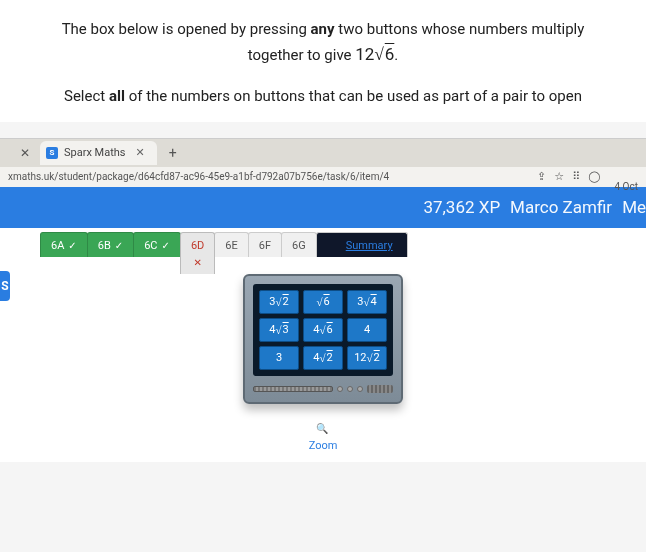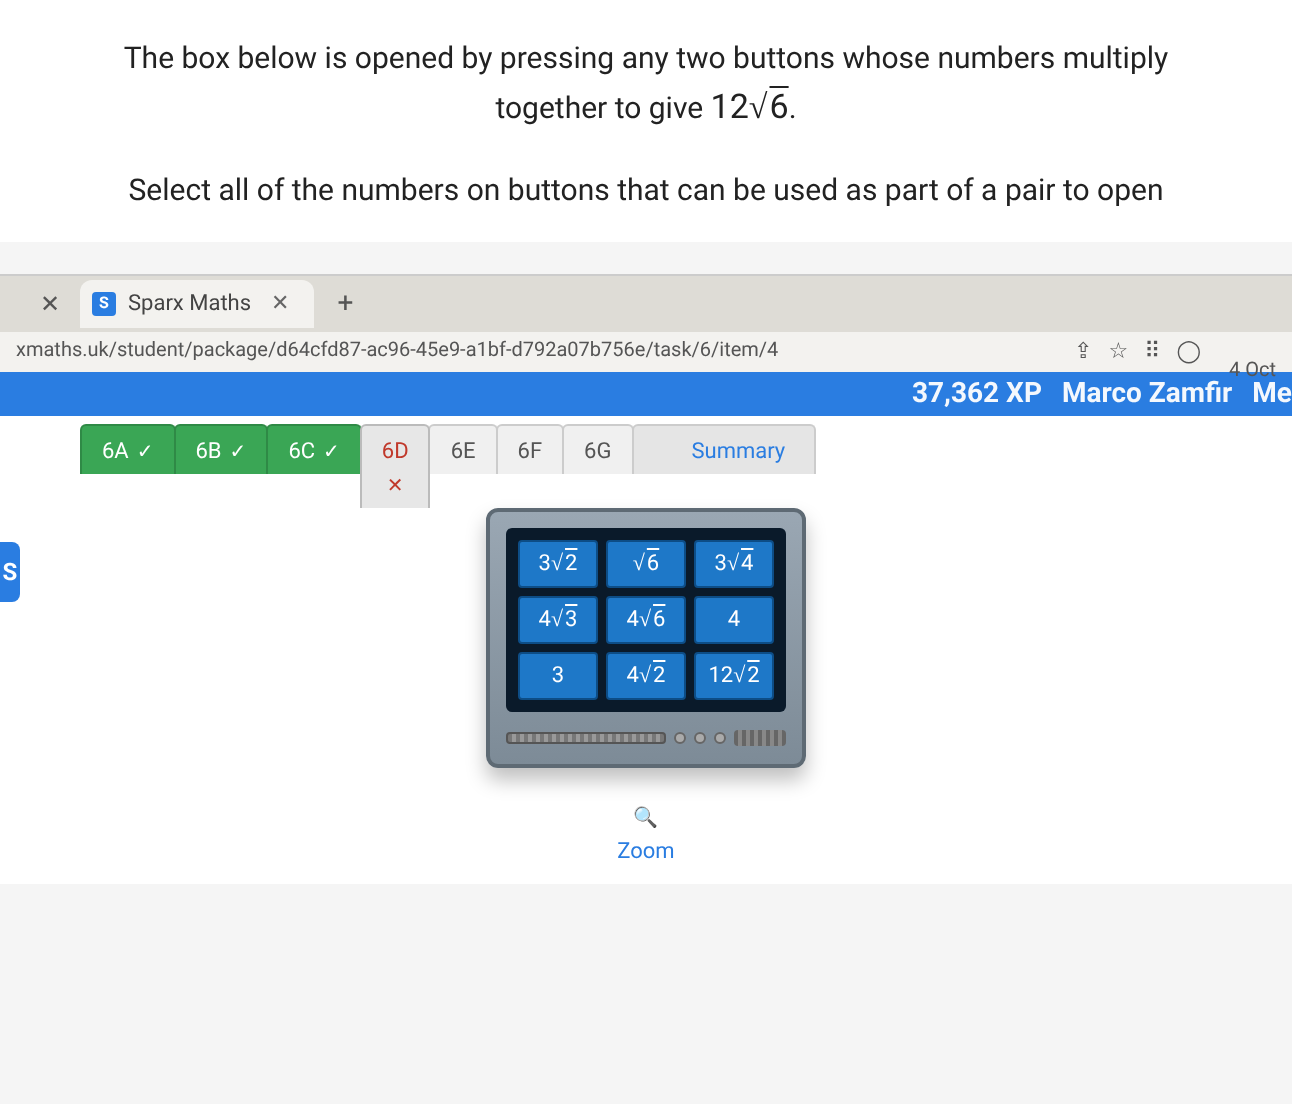--- a/index.html
+++ b/index.html
@@ -1,50 +1,50 @@
 <!DOCTYPE html>
 <html><head>
 <meta charset="utf-8">
 <style>
   * { box-sizing: border-box; margin: 0; padding: 0; font-family: -apple-system, BlinkMacSystemFont, "Segoe UI", Roboto, sans-serif; }
   body { width: 646px; height: 552px; background: #f5f5f5; overflow: hidden; }
 
   .question-area { background: #fff; padding: 18px 6px 14px 6px; }
   .q-line { font-size: 15px; color: #222; text-align: center; line-height: 1.55; }
-  .q-line b { font-weight: 400; }
+  .q-line b { font-weight: 700; }
   .math-target { font-family: Georgia, "Times New Roman", serif; font-size: 17px; }
   .sqrt-sym { font-family: Georgia, serif; }
   .sqrt-body { text-decoration: overline; padding-left: 1px; }
   .gap { height: 16px; }
   .cursor { position: relative; }
   .cursor::after { content: "➤"; font-size: 9px; color: #000; position: absolute; transform: rotate(130deg); left: 50%; margin-left: -2px; top: 2px; }
 
   
   .browser-frame { margin-top: 16px; background: #eceae6; border-top: 1px solid #ccc; }
   .tabstrip { display: flex; align-items: center; height: 28px; background: #dedcd6; gap: 6px; padding-left: 20px; }
   .tab-close { width: 10px; font-size: 12px; color: #555; margin-right: 4px; }
   .tab { display: flex; align-items: center; gap: 6px; height: 24px; padding: 0 12px 0 6px; background: #f3f2ef; border-radius: 6px 6px 0 0; font-size: 11px; color: #444; }
   .tab-fav { width: 12px; height: 12px; background: #2a7de1; border-radius: 2px; color: #fff; font-size: 8px; display:flex; align-items:center; justify-content:center; font-weight:bold; }
   .tab-x { font-size: 11px; color: #666; margin-left: 4px; }
   .tab-plus { font-size: 14px; color: #555; padding: 0 6px; }
   .addr-row { height: 20px; display: flex; align-items: center; padding: 0 8px; gap: 6px; background: #f3f2ef; font-size: 10px; color: #555; }
   .addr-url { flex: 1; white-space: nowrap; overflow: hidden; text-overflow: ellipsis; }
   .addr-icons { display: flex; gap: 8px; align-items: center; font-size: 11px; color: #555; }
   .addr-date { font-size: 10px; color: #555; margin-left: 6px; margin-top: 20px; }
 
-  .app-strip { background: #2a7de1; color: #fff; height: 22px; display: flex; align-items: center; justify-content: flex-end; padding: 0 0 0 8px; font-size: 14px; gap: 10px; font-weight: bold; }
+  .app-strip { background: #2a7de1; color: #fff; height: 41px; display: flex; align-items: center; justify-content: flex-end; padding: 0 0 0 8px; font-size: 17px; gap: 10px; }
   .xp { opacity: .95; }
   .user { opacity: .95; }
 
   .tabs-row { background: #fff; height: 34px; display: flex; align-items: flex-start; padding: 4px 0 0 40px; gap: 0; }
   .task-tab { font-size: 11px; padding: 6px 10px 5px 10px; border: 1px solid #ccc; border-bottom: none; border-radius: 3px 3px 0 0; margin-right: -1px; color: #fff; display:flex; align-items:center; gap:4px; }
   .tab-green { background: #3aa655; border-color:#2f8a46; }
   .tab-active { background: #e7e7e7; color: #c0392b; border-color:#bbb; position:relative; z-index:2;flex-direction:column; }
   .tab-grey { background: #f0f0f0; color: #555; border-color:#ccc; }
-  .tab-sum { background: #e5e5e5; color:#2a7de1; border-color:#ccc; padding-left:29px; padding-right:14px; }
+  .tab-sum { background: #0f172a; color:#2a7de1; border-color:#ccc; padding-left:29px; padding-right:14px;text-decoration:underline; }
   .chk::after { content:"✓"; font-size:10px; }
   .xmk::after { content:"✕"; font-size:10px; }
 
   .work-area { background: #fff; padding: 12px 0 10px 0; display:flex; flex-direction:column; align-items:center; }
 
   .device { width: 160px; background: linear-gradient(#9aa7b3,#7d8b97); border: 2px solid #5e6a74; border-radius: 6px; padding: 8px 8px 6px 8px; box-shadow: 0 6px 10px rgba(0,0,0,.25); }
   .screen-grid { background:#0a1a2a; padding:6px; border-radius:3px; display:grid; grid-template-columns: repeat(3, 1fr); gap:4px; }
   .key { background:#1e78c8; color:#fff; font-size:11px; height:24px; display:flex; align-items:center; justify-content:center; border:1px solid #0d4d86; border-radius:2px; font-family: Georgia, serif; }
   .device-bottom { height:14px; margin-top:6px; display:flex; align-items:center; gap:4px; }
   .slider-track { flex:1; height:6px; border:1px solid #555; border-radius:2px; background: repeating-linear-gradient(90deg,#777,#777 2px,#999 2px,#999 4px); }

